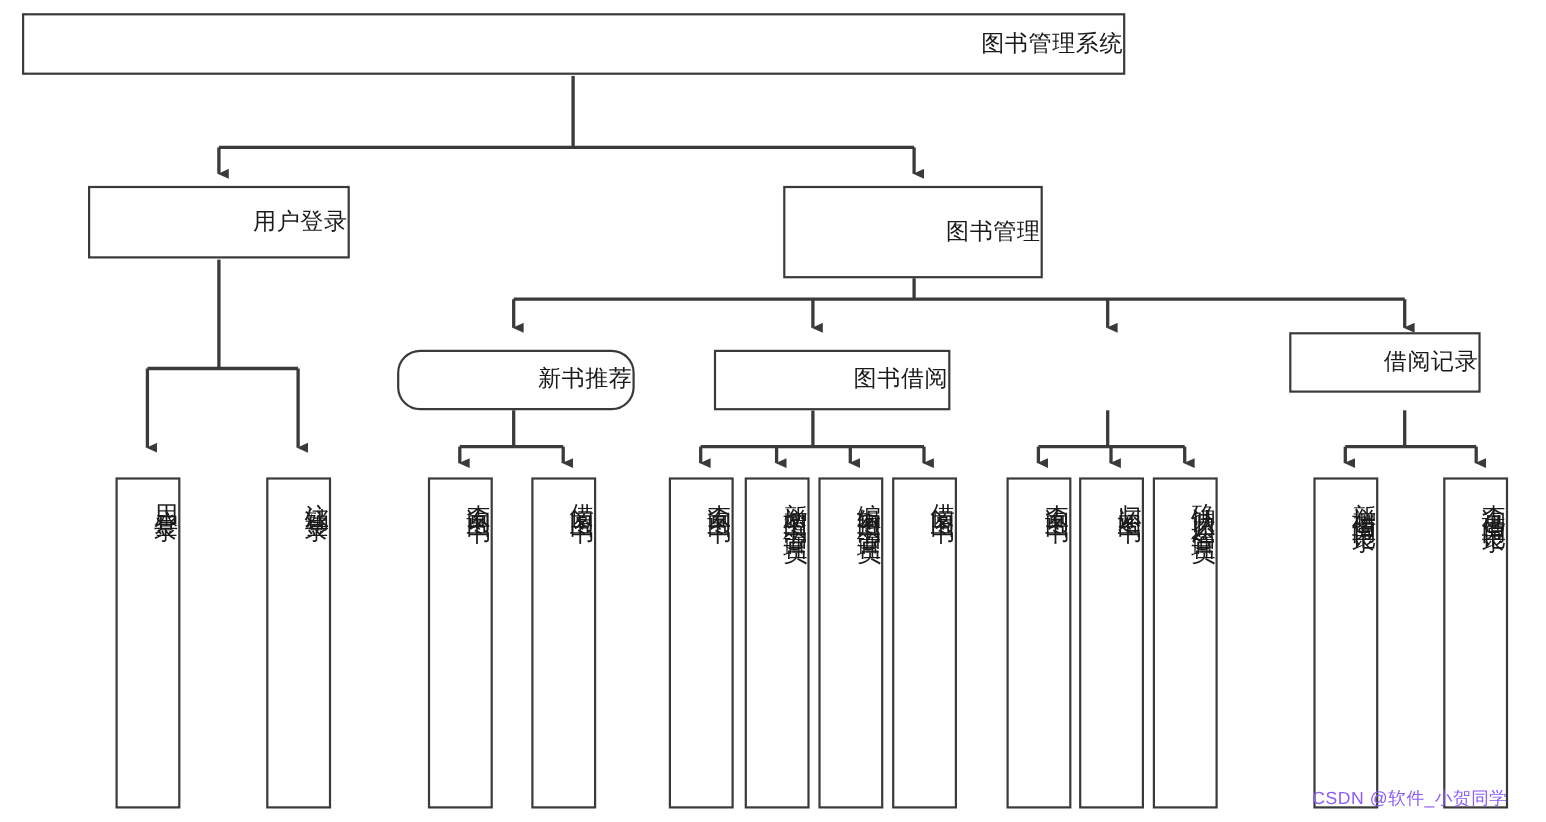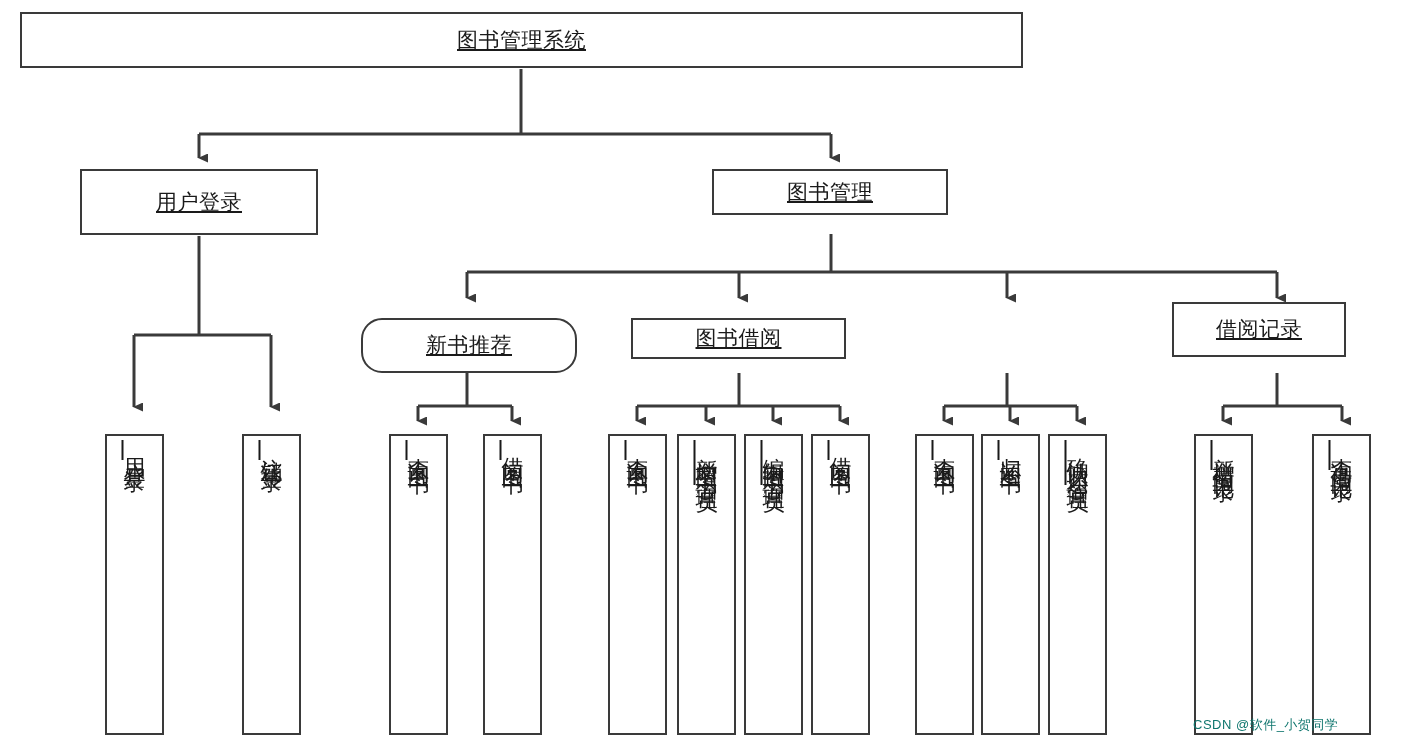--- a/index.html
+++ b/index.html
@@ -25,23 +25,22 @@
     height: 747px;
     display: block;
   }
   .node-box {
     position: absolute;
     box-sizing: border-box;
     background: #ffffff;
     border: 2px solid #3a3a3a;
     display: flex;
     align-items: center;
-    justify-content: center;
+    justify-content: flex-end;
     color: #1a1a1a;
-    text-decoration: underline;
   }
   .node-label {
     display: block;
     text-align: center;
     line-height: 1.18;
     white-space: pre;
   }
   .node-horizontal .node-label {
     font-size: 21px;
     letter-spacing: 0.5px;
@@ -52,22 +51,22 @@
   }
   .node-vertical .node-label {
     writing-mode: vertical-rl;
     text-orientation: upright;
     font-size: 22px;
     letter-spacing: 5px;
     line-height: 1;
   }
   .watermark {
     position: absolute;
-    color: #0f766e;
-    font-size: 13px;
+    color: #8b5cf6;
+    font-size: 16px;
     letter-spacing: 0.5px;
     white-space: nowrap;
     pointer-events: none;
   }
 </style>
 </head>
 <body>
 
 <div id="stage">
 
@@ -126,29 +125,29 @@
   </svg>
 
   <div class="node-box node-horizontal" style="left:20px; top:12px; width:1003px; height:56px;">
     <span class="node-label">图书管理系统</span>
   </div>
 
   <div class="node-box node-horizontal" style="left:80px; top:169px; width:238px; height:66px;">
     <span class="node-label">用户登录</span>
   </div>
 
-  <div class="node-box node-horizontal" style="left:712px; top:169px; width:236px; height:46px;">
+  <div class="node-box node-horizontal" style="left:712px; top:169px; width:236px; height:84px;">
     <span class="node-label">图书管理</span>
   </div>
 
   <div class="node-box node-horizontal" style="left:361px; top:318px; width:216px; height:55px;border-radius:21px;">
     <span class="node-label">新书推荐</span>
   </div>
 
-  <div class="node-box node-horizontal" style="left:631px; top:318px; width:215px; height:41px;">
+  <div class="node-box node-horizontal" style="left:649px; top:318px; width:215px; height:55px;">
     <span class="node-label">图书借阅</span>
   </div>
 
 
   <div class="node-box node-horizontal" style="left:1172px; top:302px; width:174px; height:55px;">
     <span class="node-label">借阅记录</span>
   </div>
 
   <div class="node-box node-vertical" style="left:105px; top:434px; width:59px; height:301px;">
     <span class="node-label">用户登录</span>

